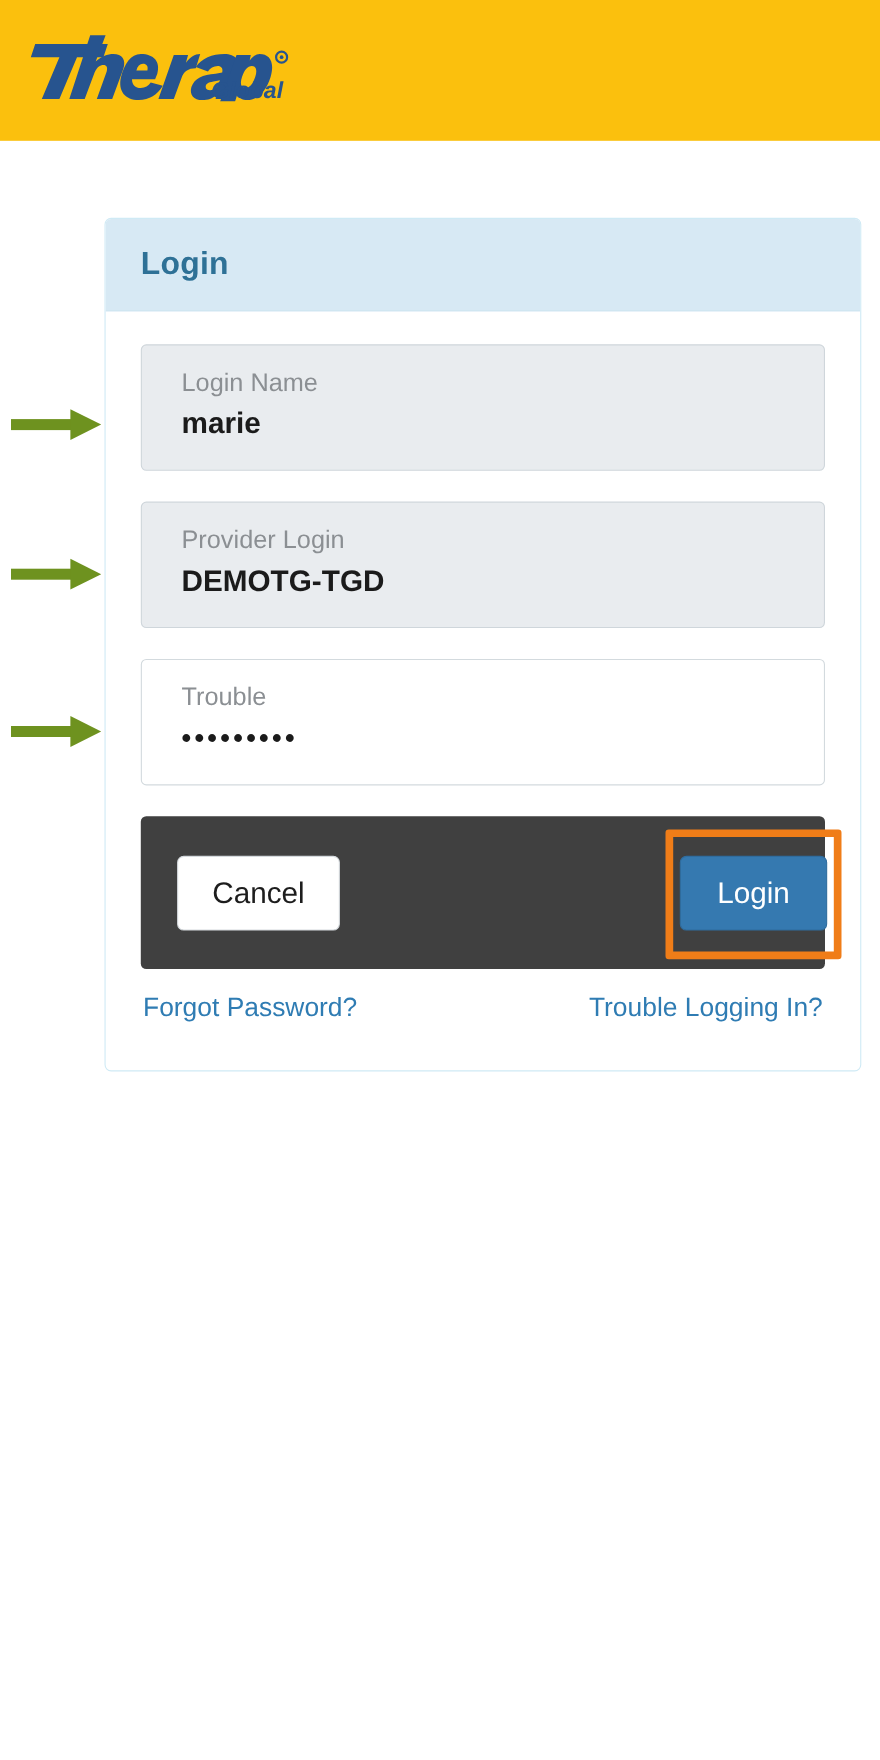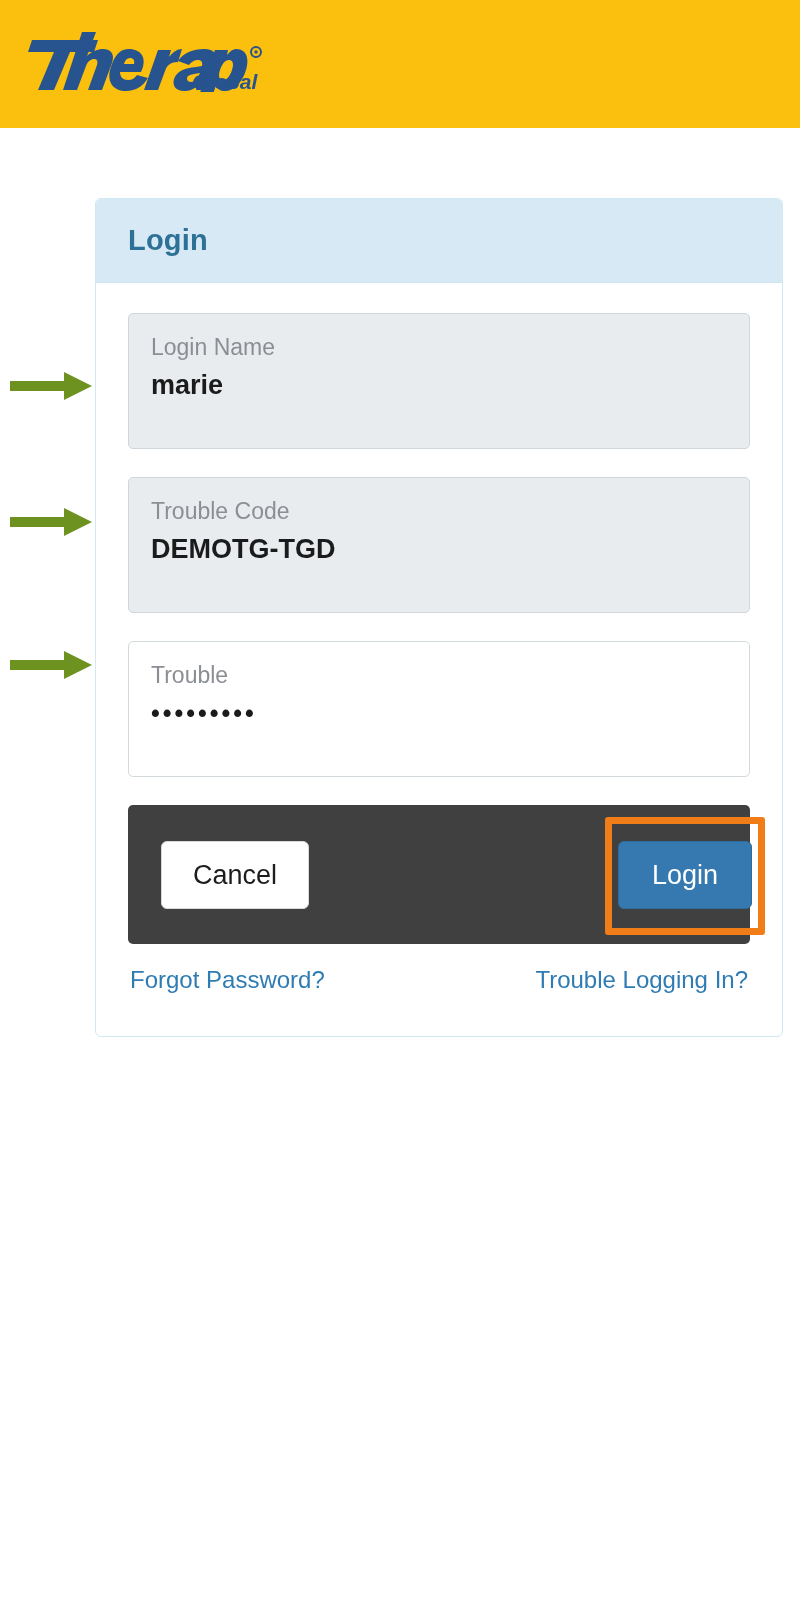--- a/index.html
+++ b/index.html
@@ -63,23 +63,23 @@
   .card-body {
     padding: 30px 32px 0 32px;
   }
 
   
   .field {
     position: relative;
     border: 1px solid #cfd6db;
     border-radius: 5px;
     background: #e9ecef;
-    height: 136px;
-    box-sizing: border-box;
-    padding: 18px 22px 0 22px;
+    height: 115px;
+    box-sizing: border-box;
+    padding: 18px 22px 0 36px;
     margin-bottom: 28px;
   }
   .field.plain {
     background: #ffffff;
     border: 1px solid #d3dade;
   }
   .field-label {
     color: #8b8f93;
     font-size: 23px;
     line-height: 30px;
@@ -212,21 +212,21 @@
   </div>
 
   <div class="card-body">
 
     <div class="field">
       <div class="field-label">Login Name</div>
       <div class="field-value" placeholder="Login Name">marie</div>
     </div>
 
     <div class="field">
-      <div class="field-label">Trouble Code</div>
+      <div class="field-label">Provider Login</div>
       <div class="field-value" placeholder="Provider Code">DEMOTG-TGD</div>
     </div>
 
     <div class="field plain">
       <div class="field-label">Trouble</div>
       <div class="field-value mask" placeholder="Password">•••••••••</div>
     </div>
 
     <div class="action-bar">
       <button class="btn-cancel">Cancel</button>

